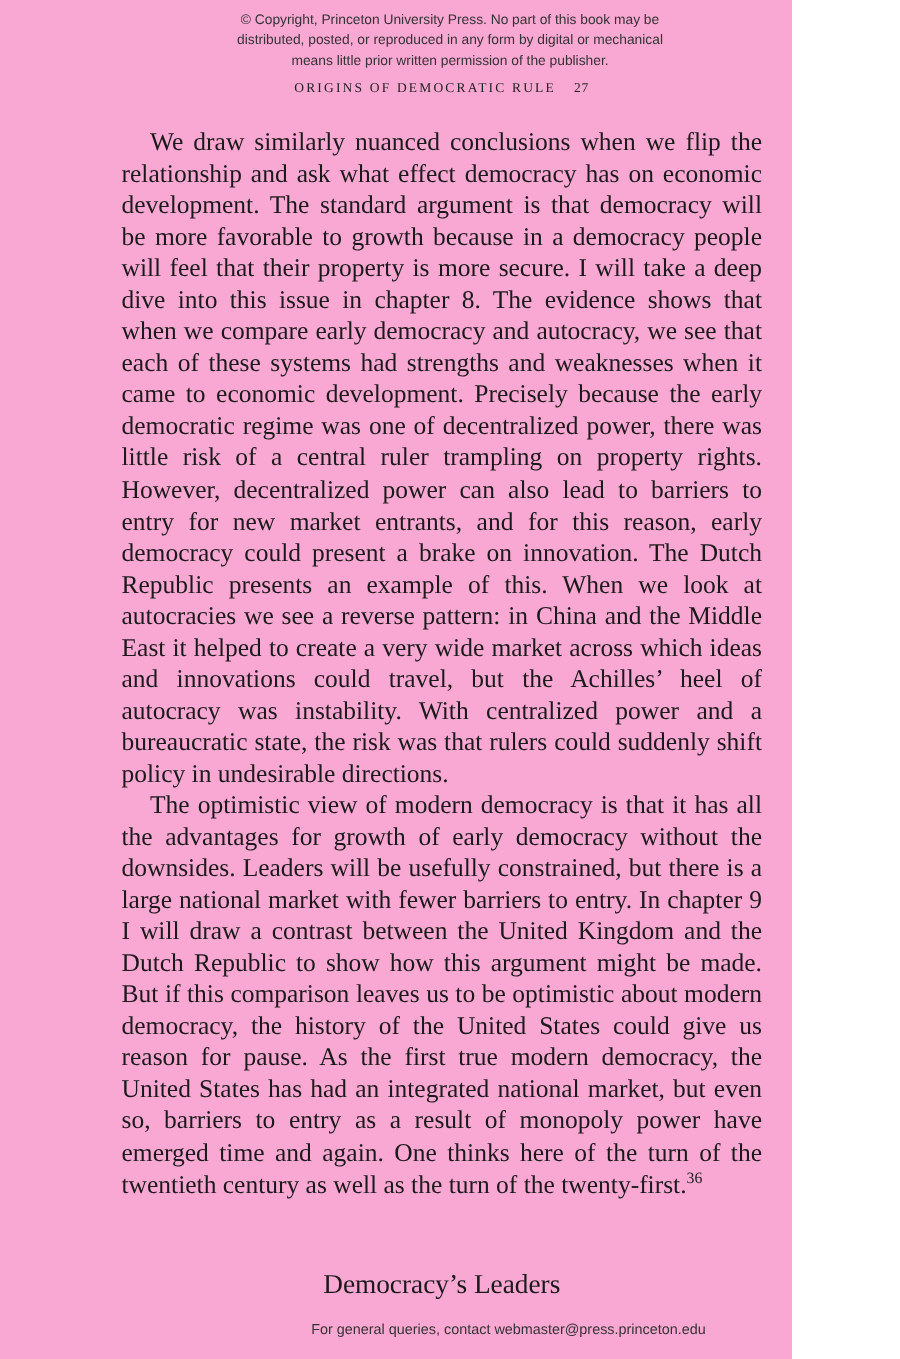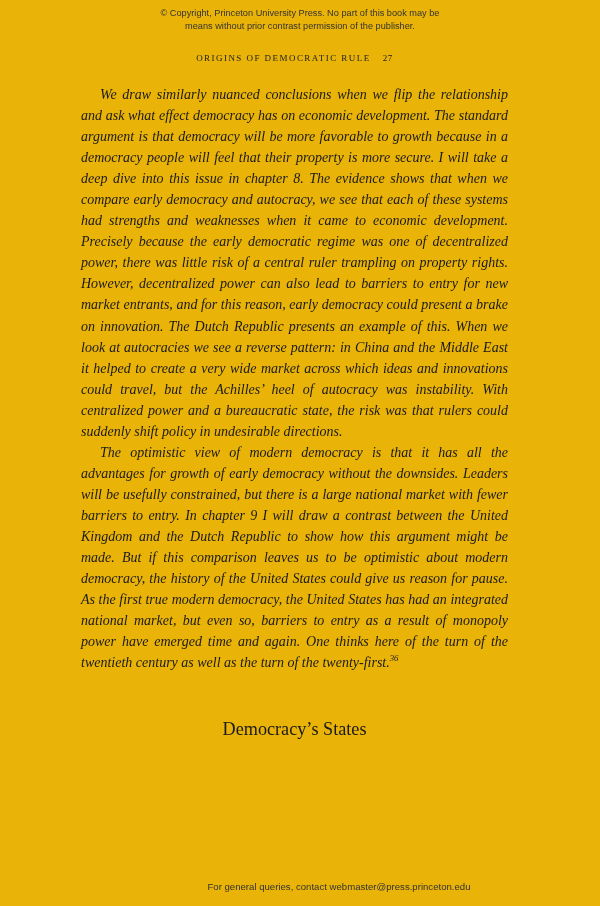--- a/index.html
+++ b/index.html
@@ -2,23 +2,23 @@
 <html><head>
 <meta charset="utf-8">
 <style>
   html, body {
     margin: 0;
     padding: 0;
     background: #ffffff;
   }
   .page {
     position: relative;
-    width: 600px;
+    width: 528px;
     height: 906px;
-    background: #eab308;
+    background: #f9a8d4;
     overflow: hidden;
     color: #1a1a1a;
     font-family: "Liberation Serif", "DejaVu Serif", serif;
   }
 
   
   .copyright {
     position: absolute;
     top: 7px;
     left: 110px;
@@ -51,27 +51,26 @@
 
   
   .textblock {
     position: absolute;
     top: 84px;
     left: 81px;
     width: 427px;
   }
   p.body {
     margin: 0;
-    font-size: 14px;
+    font-size: 17px;
     line-height: 21.05px;
     text-align: justify;
     text-justify: inter-word;
     hyphens: none;
     color: #1a1a1a;
-    font-style: italic;
   }
   p.indent { text-indent: 19px; }
   p.noindent { text-indent: 0; }
 
   sup.fn {
     font-size: 0.62em;
     vertical-align: super;
     line-height: 0;
   }
 
@@ -100,36 +99,37 @@
     margin-left: 39px;
   }
 </style>
 </head>
 <body>
 
 <div class="page">
 
   <div class="copyright">
     <span>© Copyright, Princeton University Press. No part of this book may be</span>
-    <span>means without prior contrast permission of the publisher.</span>
+    <span>distributed, posted, or reproduced in any form by digital or mechanical</span>
+    <span>means little prior written permission of the publisher.</span>
   </div>
 
   <div class="running-head">
     <span class="rh-title">ORIGINS OF DEMOCRATIC RULE</span><span class="rh-page">27</span>
   </div>
 
   <div class="textblock">
 
     <p class="body indent">We draw similarly nuanced conclusions when we flip the relationship and ask what effect democracy has on economic development. The standard argument is that democracy will be more favorable to growth because in a democracy people will feel that their property is more secure. I will take a deep dive into this issue in chapter 8. The evidence shows that when we compare early democracy and autocracy, we see that each of these systems had strengths and weaknesses when it came to economic development. Precisely because the early democratic regime was one of decentralized power, there was little risk of a central ruler trampling on property rights. However, decentralized power can also lead to barriers to entry for new market entrants, and for this reason, early democracy could present a brake on innovation. The Dutch Republic presents an example of this. When we look at autocracies we see a reverse pattern: in China and the Middle East it helped to create a very wide market across which ideas and innovations could travel, but the Achilles’ heel of autocracy was instability. With centralized power and a bureaucratic state, the risk was that rulers could suddenly shift policy in undesirable directions.</p>
 
     <p class="body indent"><span>The optimistic view of modern democracy is that it has all the advantages for growth of early democracy without the downsides. Leaders will be usefully constrained, but there is a large national market with fewer barriers to entry. In chapter 9 I will draw a contrast between the United Kingdom and the Dutch Republic to show how this argument might be made. But if this comparison leaves us to be optimistic about modern democracy, the history of the United States could give us reason for pause. As the first true modern democracy, the United States has had an integrated national market, but even so, barriers to entry as a result of monopoly power have emerged time and again. One thinks here of the turn of the twentieth century as well as the turn of the twenty-first.</span><sup class="fn">36</sup></p>
 
     <div class="gap-above-heading"></div>
 
-    <h2 class="section-heading">Democracy’s States</h2>
+    <h2 class="section-heading">Democracy’s Leaders</h2>
 
     <div class="gap-below-heading"></div>
 
 
   </div>
 
   <div class="footer">For general queries, contact webmaster@press.princeton.edu</div>
 
 </div>
 

